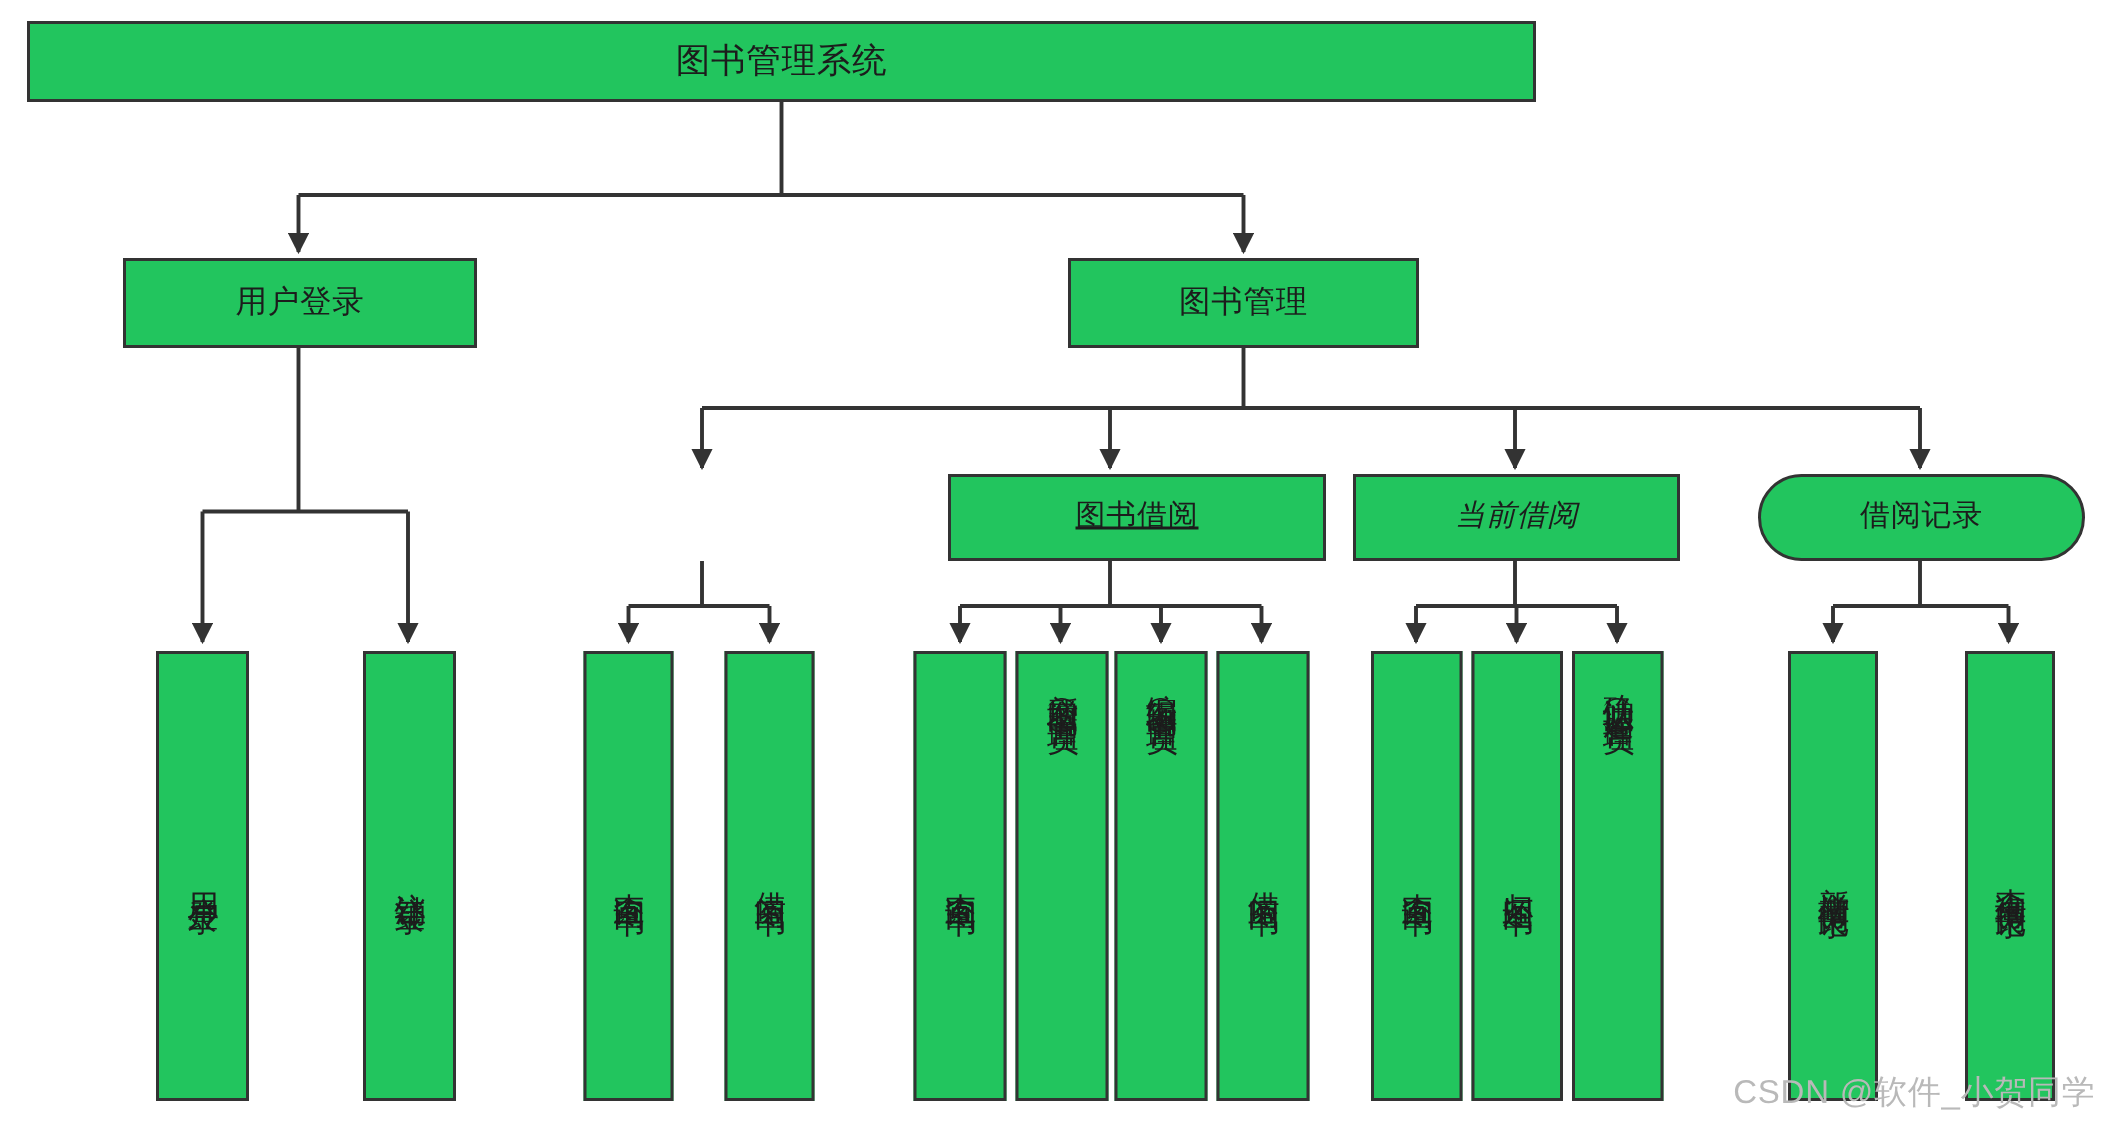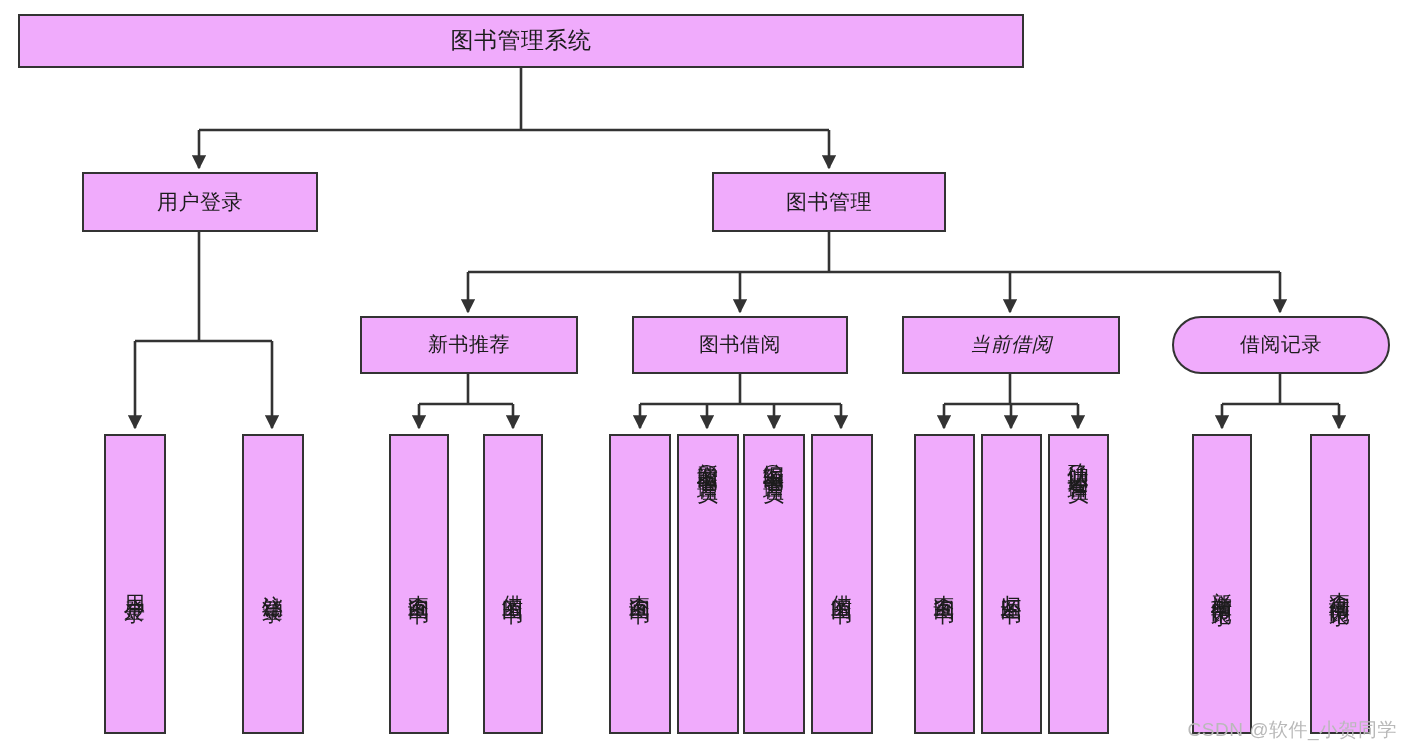--- a/index.html
+++ b/index.html
@@ -23,21 +23,21 @@
     left: 0;
     top: 0;
     width: 1405px;
     height: 747px;
     pointer-events: none;
   }
   .node {
     position: absolute;
     box-sizing: border-box;
     border: 2px solid #333333;
-    background: #f0abfc;
+    background: #22c55e;
     display: flex;
     align-items: center;
     justify-content: center;
     color: #1c1c1c;
     font-size: 21px;
     line-height: 1.18;
     letter-spacing: 0.5px;
     text-align: left;
     z-index: 2;
   }
@@ -65,21 +65,21 @@
     line-height: 1;
     white-space: nowrap;
   }
   .node.leaf.mid-align {
     align-items: center;
   }
   #watermark {
     position: absolute;
     right: 8px;
     bottom: 4px;
-    font-size: 19px;
+    font-size: 22px;
     color: #b9b9b9;
     letter-spacing: 0.5px;
     z-index: 3;
     white-space: nowrap;
     font-family: "Liberation Sans", "DejaVu Sans", sans-serif;
   }
 </style>
 </head>
 <body>
 
@@ -139,24 +139,21 @@
     <span>图书管理系统</span>
   </div>
 
   <div class="node level2" style="left:82px; top:172px; width:236px; height:60px;">
     <span>用户登录</span>
   </div>
   <div class="node level2" style="left:712px; top:172px; width:234px; height:60px;">
     <span>图书管理</span>
   </div>
 
-  <div class="node level3" style="left:360px; top:316px; width:218px; height:58px;">
-    <span>新书推荐</span>
-  </div>
-  <div class="node level3" style="left:632px; top:316px; width:216px; height:58px;">
+  <div class="node level3" style="left:632px; top:316px; width:252px; height:58px;text-decoration:underline;">
     <span>图书借阅</span>
   </div>
   <div class="node level3" style="left:902px; top:316px; width:218px; height:58px;font-style:italic;">
     <span>当前借阅</span>
   </div>
   <div class="node level3" style="left:1172px; top:316px; width:218px; height:58px;border-radius:29px;">
     <span>借阅记录</span>
   </div>
 
   <div class="node leaf mid-align" style="left:104px; top:434px; width:62px; height:300px;">

